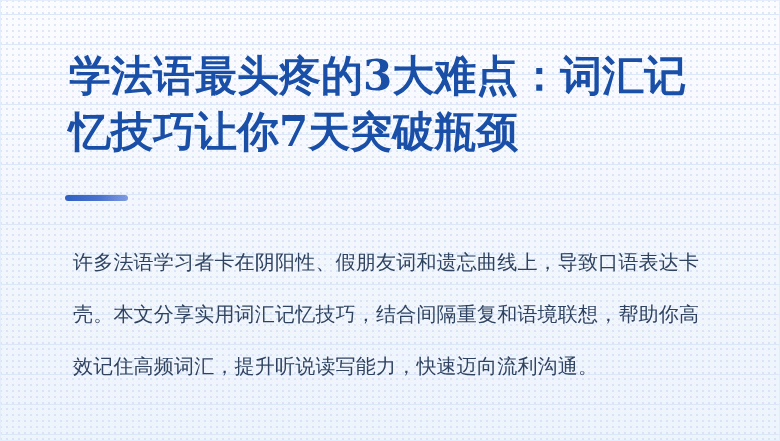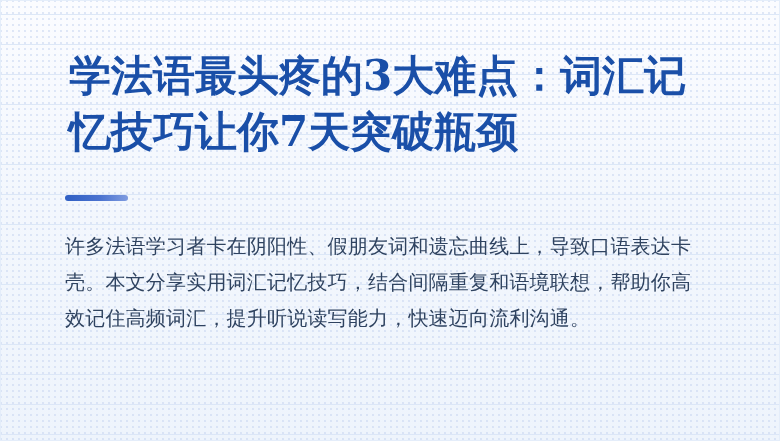--- a/index.html
+++ b/index.html
@@ -78,25 +78,25 @@
     height: 6px;
     border-radius: 3px;
     background: linear-gradient(to right, #2f5fc4 0%, #4a72cf 55%, #7f9ce0 100%);
   }
 
   .body-text {
     position: absolute;
     top: 228px;
     left: 1px;
     width: 640px;
-    margin: 0;
+    margin: 8px;
     color: #2f4360;
     font-family: "DejaVu Sans", "Liberation Sans", sans-serif;
     font-size: 20px;
-    line-height: 36px;
+    line-height: 52px;
     letter-spacing: 0.2px;
     text-align: left;
   }
 </style>
 </head>
 <body>
 
 <div id="canvas">
   <div class="content">
 

